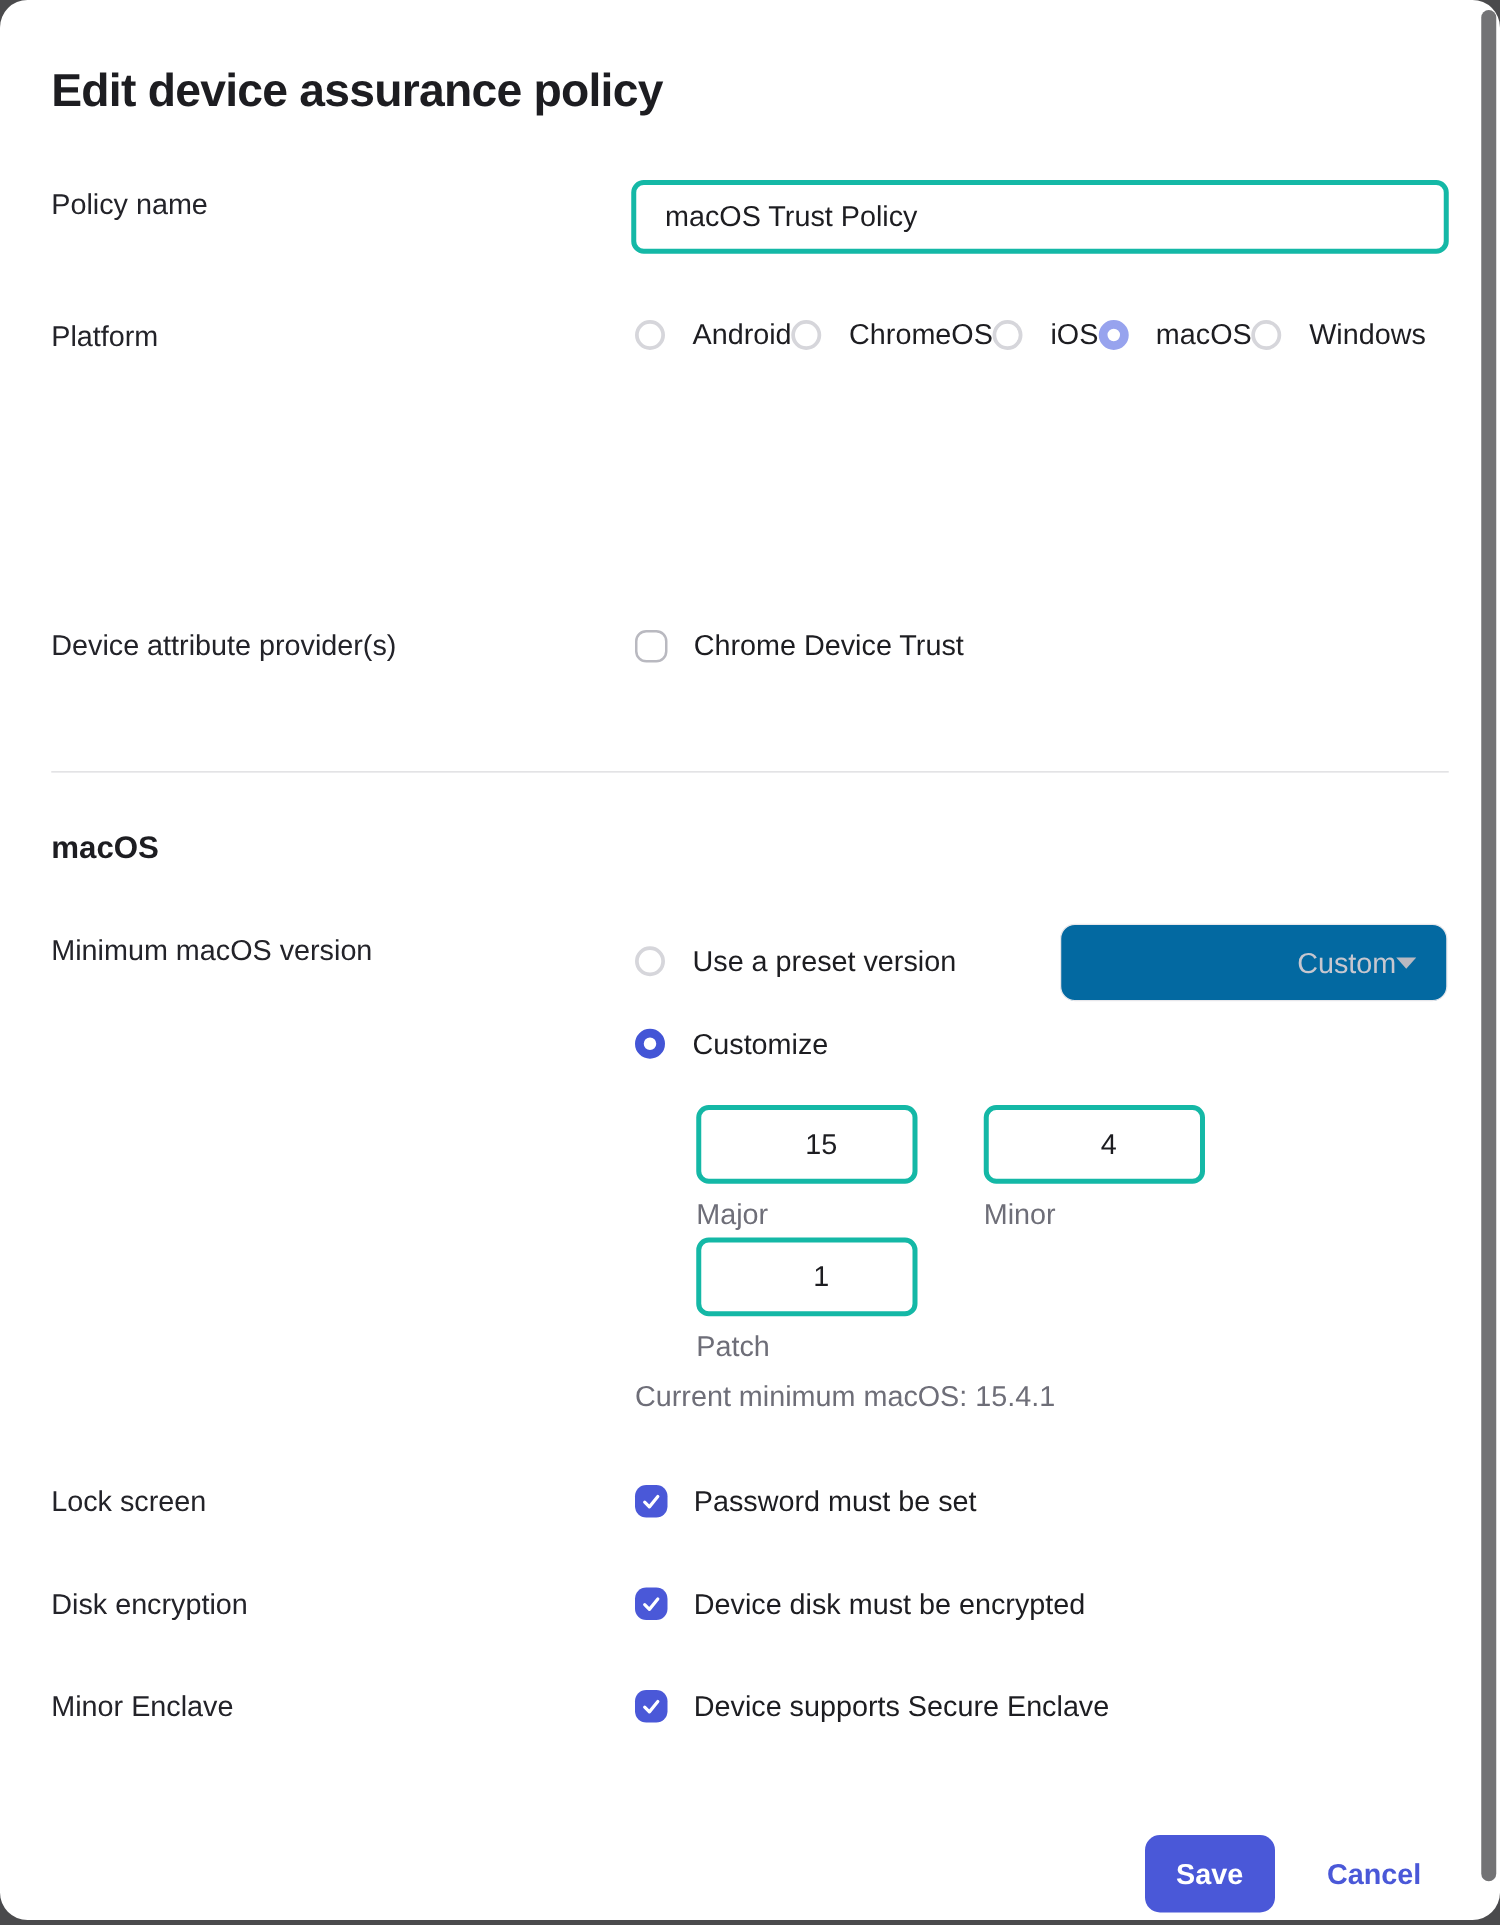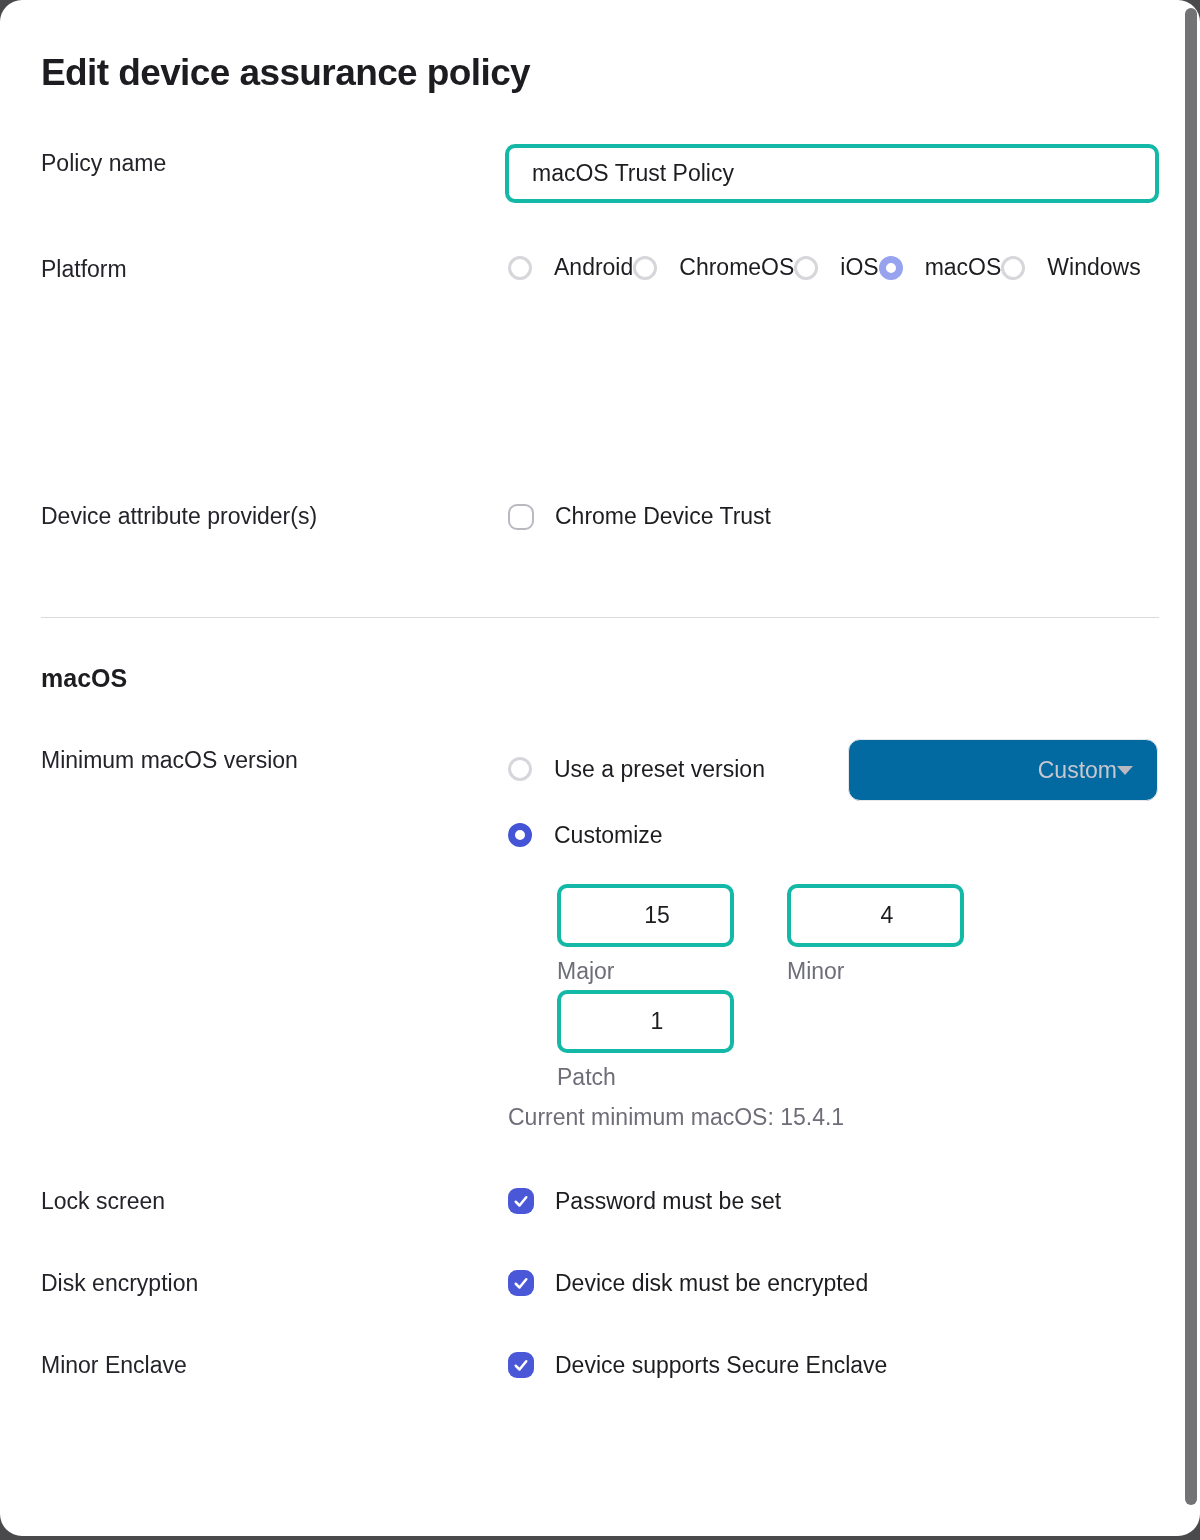--- a/index.html
+++ b/index.html
@@ -255,15 +255,19 @@
   <div class="row-label" style="top:1352px">Minor Enclave</div>
   <div class="opt-row-single" style="top:1351px">
     <span class="checkbox checked">
       <svg viewBox="0 0 24 24">
           <polyline points="5,13 10,18 19,7" fill="none" stroke="#ffffff" stroke-width="3.4" stroke-linecap="round" stroke-linejoin="round"></polyline>
         </svg>
     </span>
     <span class="opt-label">Device supports Secure Enclave</span>
   </div>
 
+  <div class="footer">
+    <button class="save-btn">Save</button>
+    <span class="cancel-link">Cancel</span>
+  </div>
 
   <div class="scroll-thumb"></div>
 </div>
 
 </body></html>

